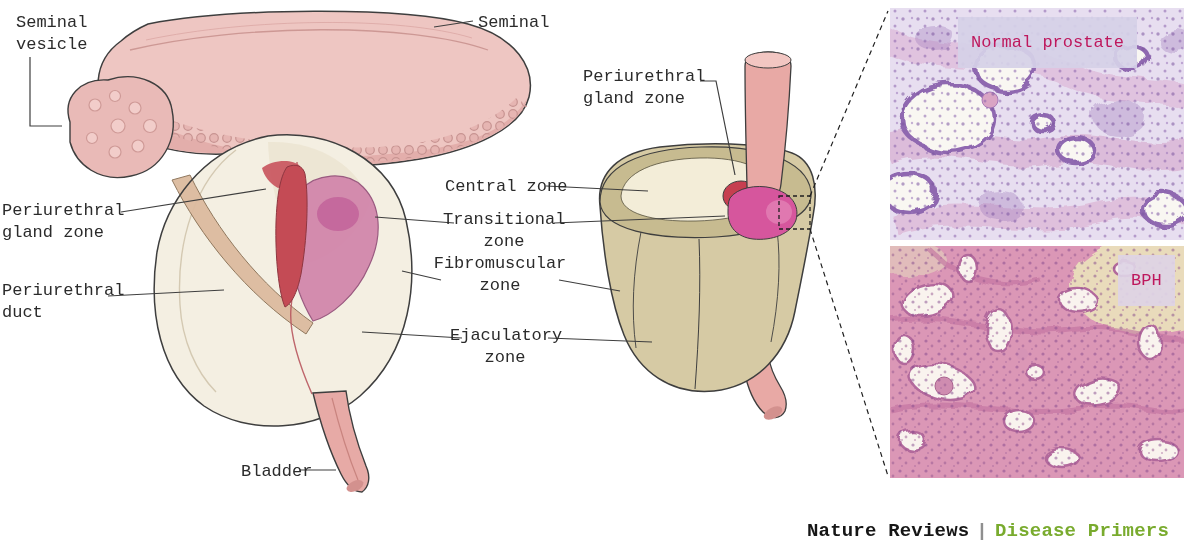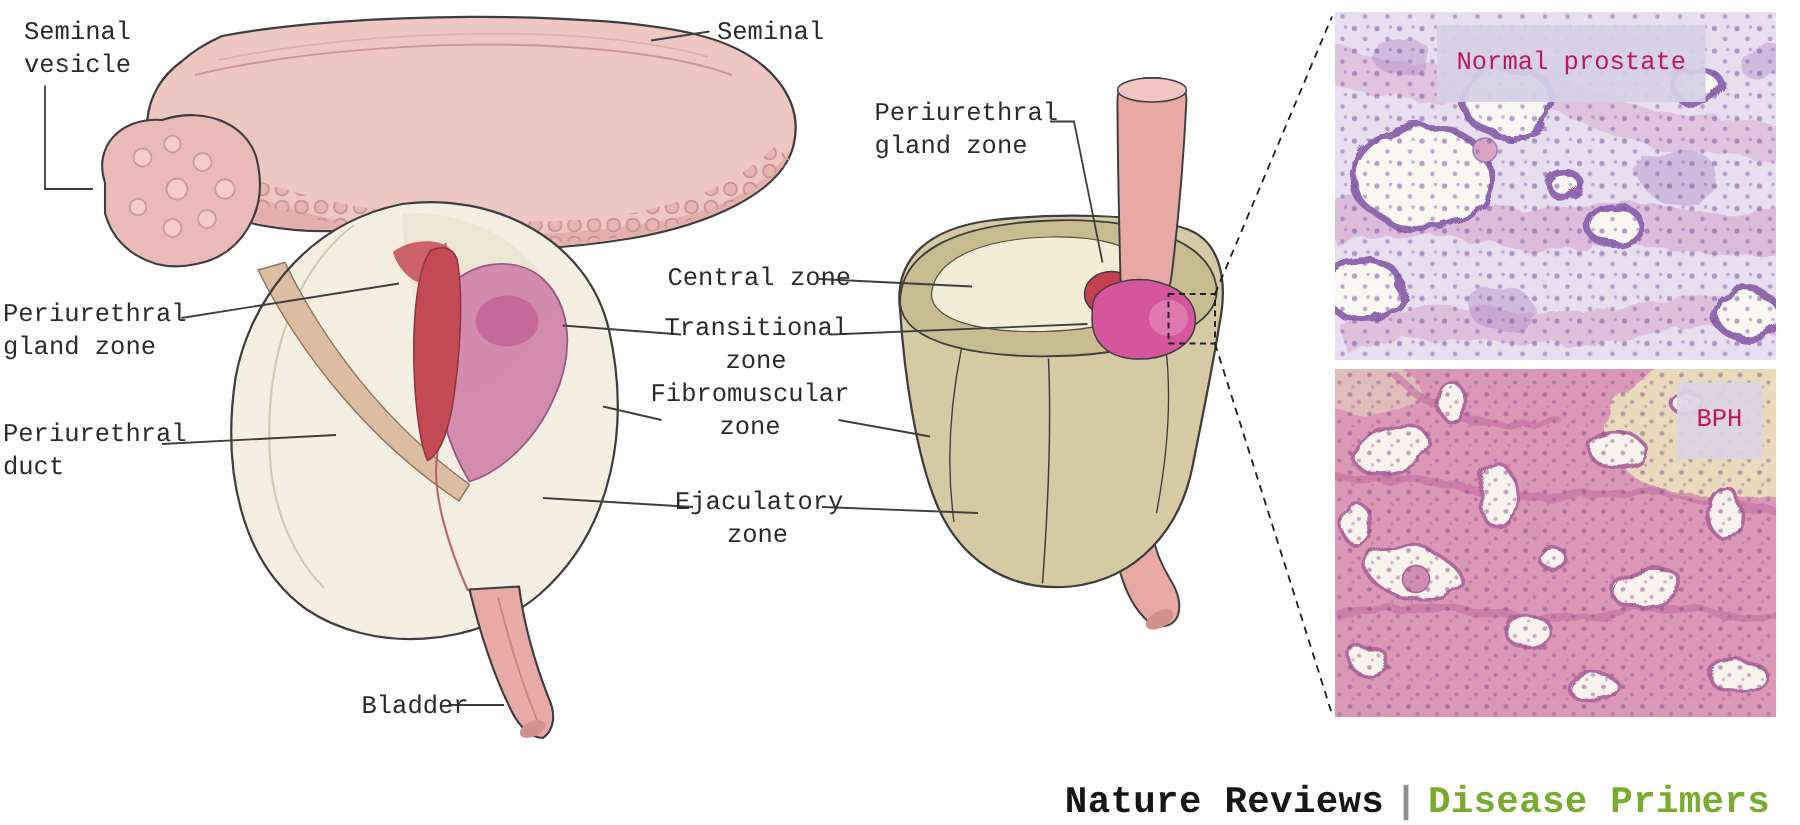--- a/index.html
+++ b/index.html
@@ -12,21 +12,21 @@
     position:absolute; color:#2b2b2b; font-size:17px; line-height:1.28;
     white-space:pre-line;
   }
   .lbl.center { text-align:center; }
   .tag {
     position:absolute; background:rgba(213,209,231,0.93); color:#be185d;
     font-size:17px; padding:16px 13px;
   }
   .tag.bph { background:rgba(222,211,229,0.93); }
   .footer {
-    position:absolute; right:4px; top:520px; font-size:25px;
+    position:absolute; right:15px; top:520px; font-size:19px;
     font-weight:bold; color:#161616; letter-spacing:0.2px;
   }
   .footer .sep { color:#8f8f8f; padding:0 7px; font-weight:bold; }
   .footer .series { color:#79ab2e; }
 </style>
 </head>
 <body>
 
 <div class="stage">
 

